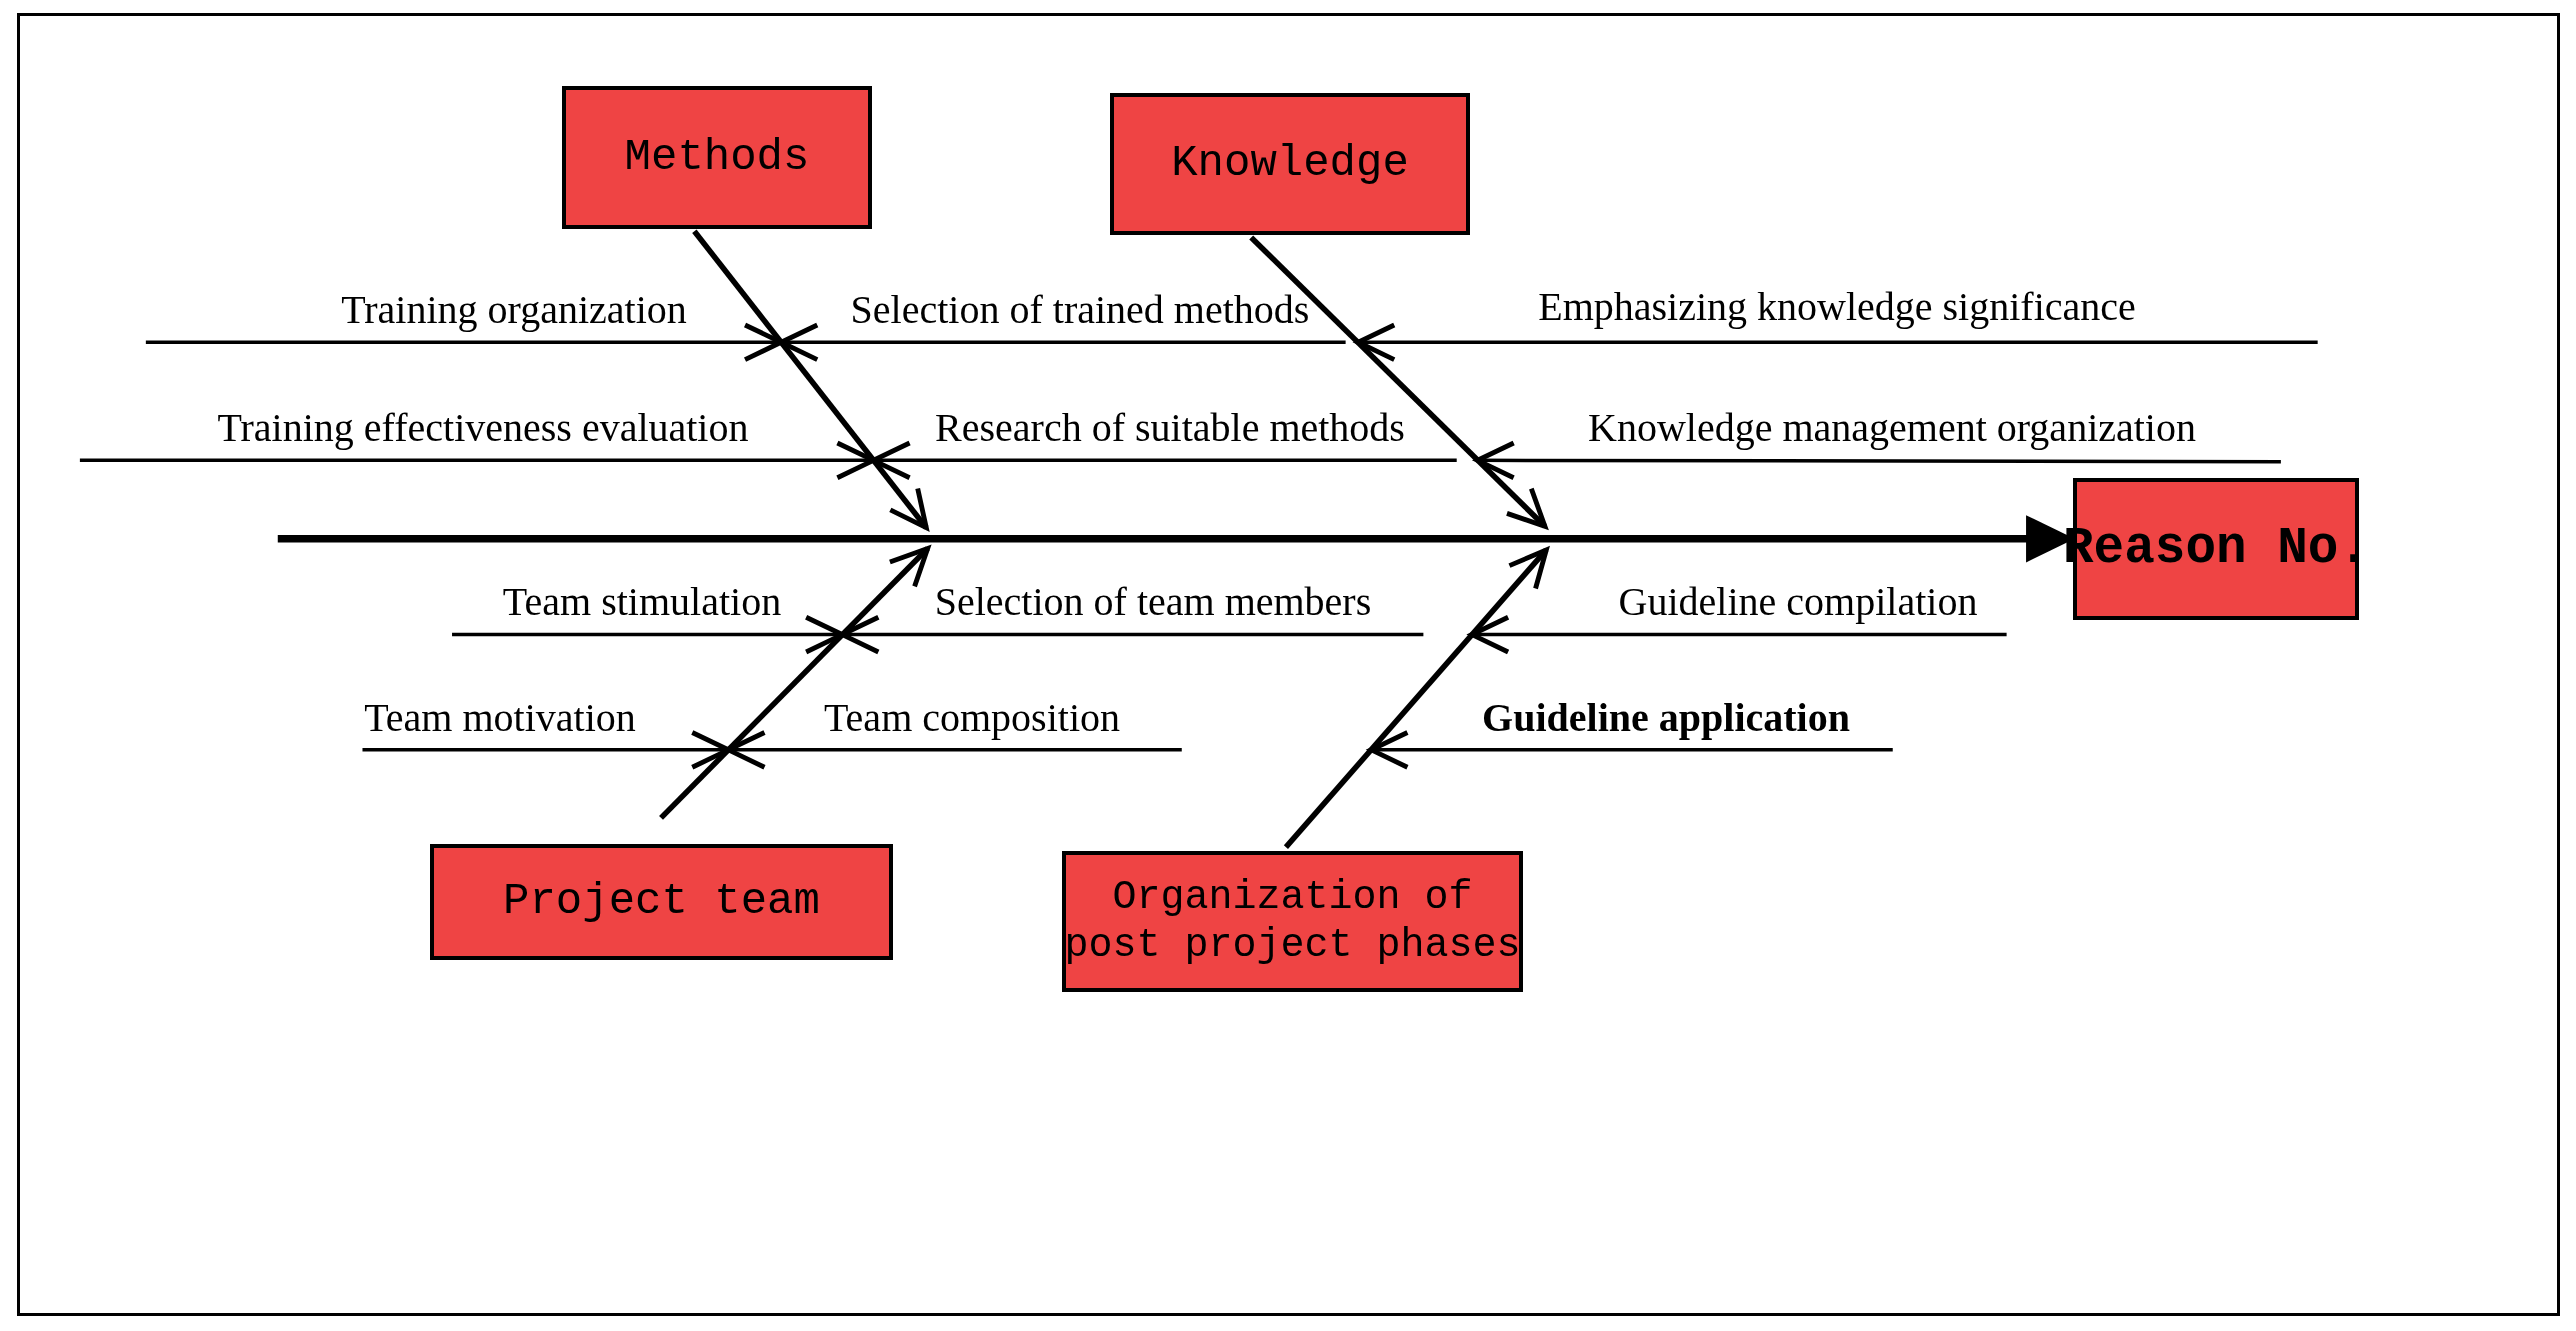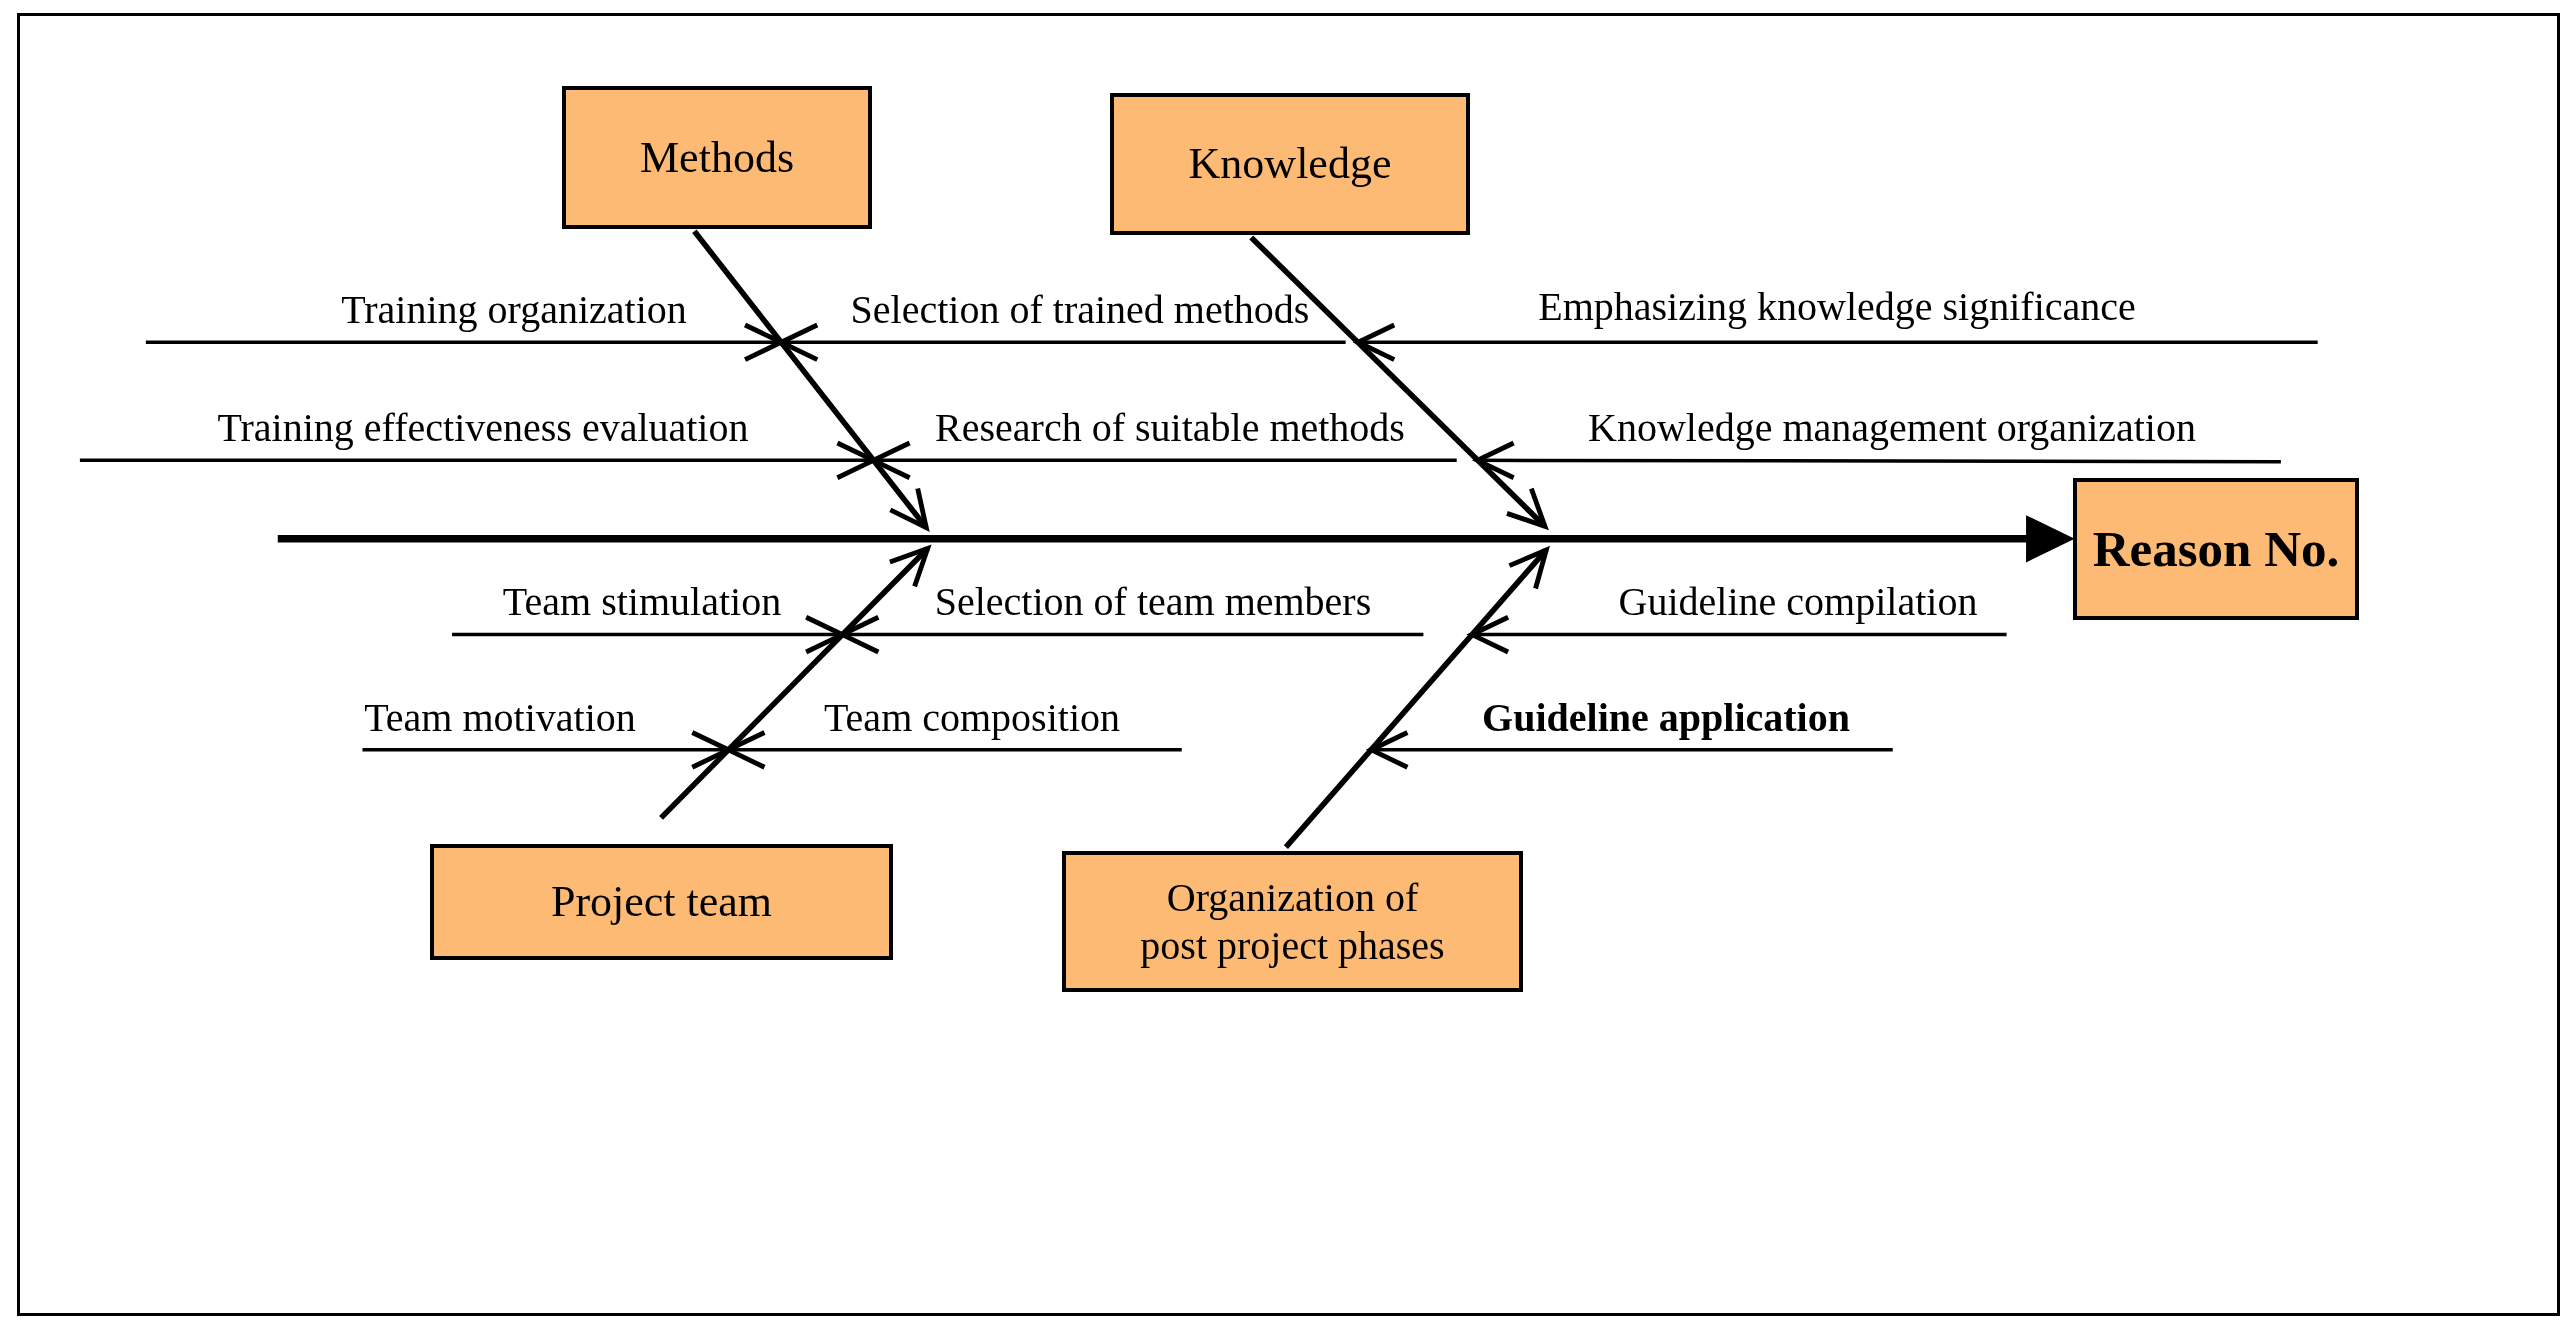--- a/index.html
+++ b/index.html
@@ -6,23 +6,23 @@
   .canvas {
     position:relative; width:2576px; height:1331px; background:#ffffff;
     font-family:"Liberation Serif", serif; color:#000000; overflow:hidden;
   }
   .frame {
     position:absolute; left:16.7px; top:12.5px; width:2543px; height:1303px;
     border:3.5px solid #000; box-sizing:border-box;
   }
   svg.lines { position:absolute; left:0; top:0; width:2576px; height:1331px; }
   .node-box {
-    position:absolute; border:4.2px solid #000; box-sizing:border-box; background:#fdba74;
+    position:absolute; border:4.2px solid #000; box-sizing:border-box; background:#ef4444;
     display:flex; flex-direction:column; align-items:center; justify-content:center;
-    text-align:center; font-size:44px; line-height:1.18; white-space:nowrap;
+    text-align:center; font-size:44px; line-height:1.18; white-space:nowrap;font-family:Liberation Mono, monospace;
   }
   .node-box.org { font-size:40px; }
   .node-box.effect { font-weight:bold; font-size:51px; }
   .cause-label {
     position:absolute; transform:translateX(-50%); white-space:nowrap;
     font-size:40px; line-height:1.1;text-align:center;
   }
 </style>
 </head>
 <body>

